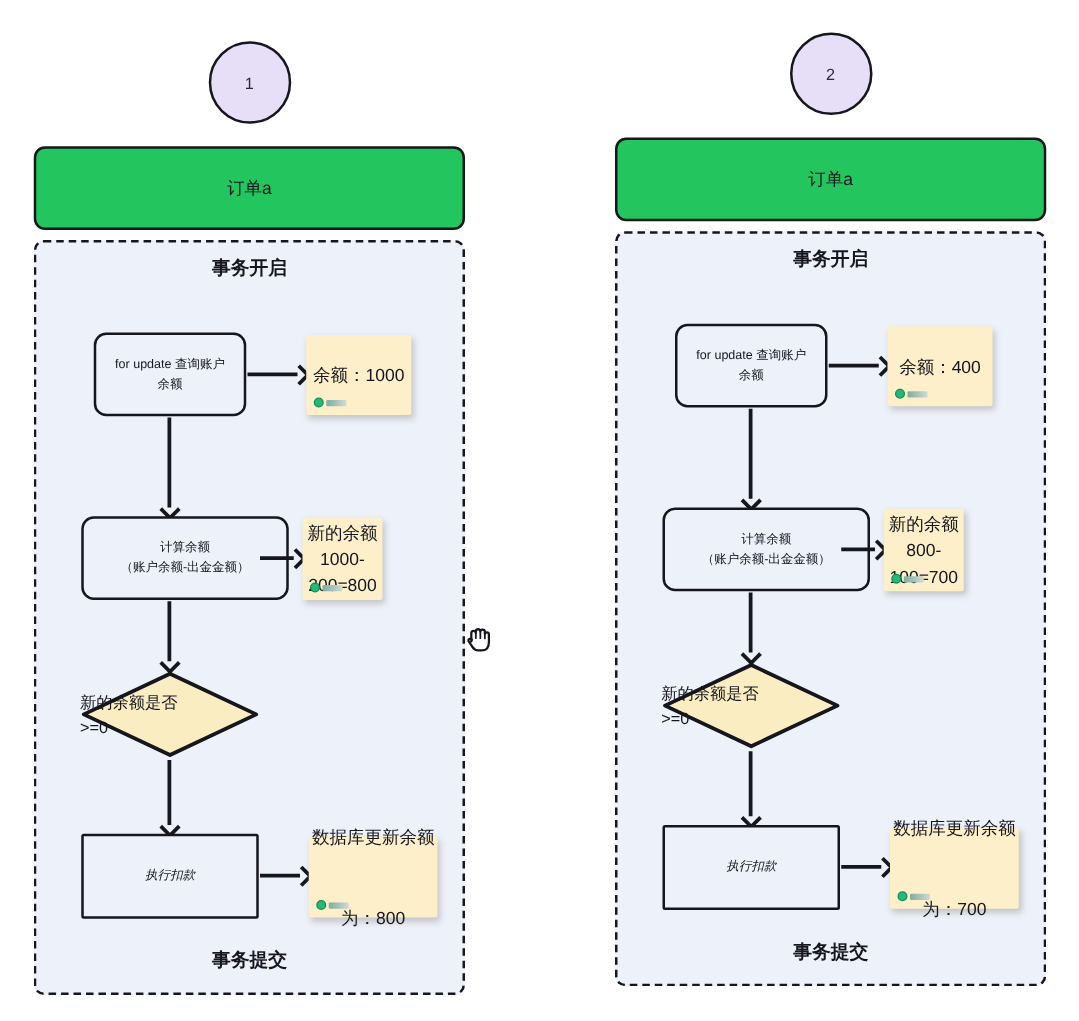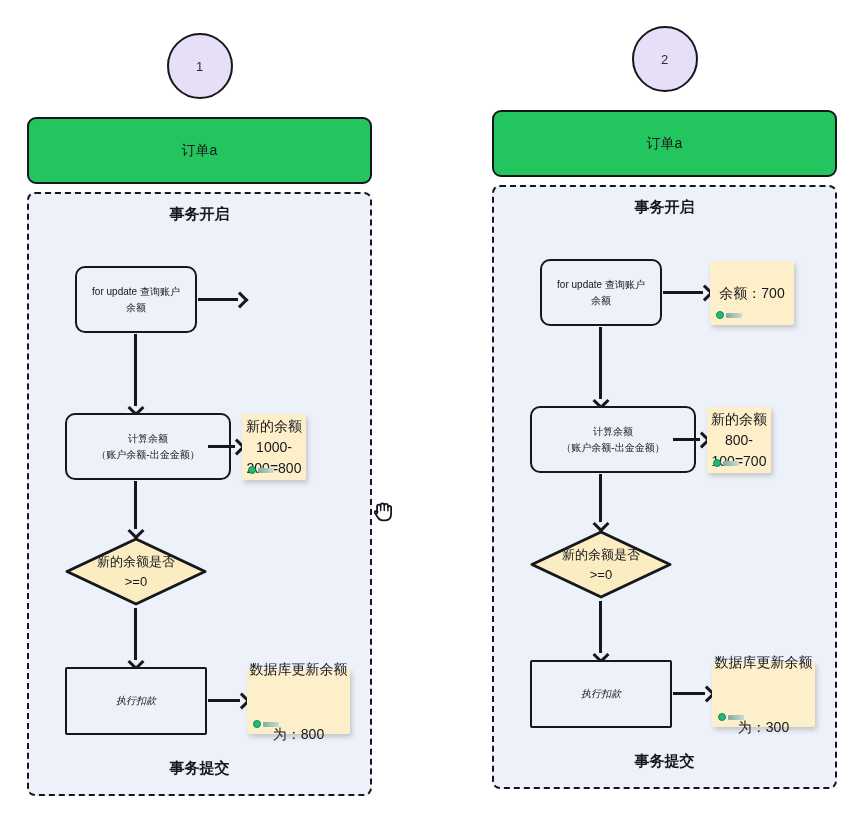--- a/index.html
+++ b/index.html
@@ -45,21 +45,21 @@
   }
   .step-query   { left:46px; top:72px;  width:122px; height:67px; }
   .step-compute { left:36px; top:219px; width:166px; height:67px; }
   .step-execute { left:36px; top:473px; width:142px; height:68px;
                   border-width:2px; border-radius:2px;font-style:italic; }
 
   .diamond { position:absolute; left:35px; top:342px; width:144px; height:71px; }
   .diamond svg { display:block; }
   .diamond-label {
     position:absolute; left:0; top:0; right:0; bottom:0;
-    display:flex; flex-direction:column; align-items:center; justify-content:center;
+    display:flex; flex-direction:column; align-items:flex-start; justify-content:center;
     font-size:13px; line-height:1.5; text-align:center;
   }
 
   .note {
     position:absolute; background:#fcefc9; border-radius:2px;
     box-shadow:2px 3px 5px rgba(90,85,60,.28);
     display:flex; flex-direction:column; align-items:center; justify-content:center;
     text-align:center; font-size:14px; line-height:1.5;
   }
   .note-1 { left:216px; top:74px;  width:84px;  height:64px; }
@@ -110,20 +110,27 @@
     <span>订单a</span>
   </div>
   <div class="tx-container">
     <div class="container-title">事务开启</div>
 
     <div class="step step-query">
       <span>for update 查询账户</span>
       <span>余额</span>
     </div>
     <div class="harrow ha-1"></div>
+    <div class="note note-1">
+      <span class="note-text">余额：1000</span>
+      <span class="watermark">
+        <span class="watermark-dot"></span>
+        <span class="watermark-blur"></span>
+      </span>
+    </div>
 
     <div class="varrow va-1"></div>
 
     <div class="step step-compute">
       <span>计算余额</span>
       <span>（账户余额-出金金额）</span>
     </div>
     <div class="harrow ha-2"></div>
     <div class="note note-2">
       <span class="note-text">新的余额</span>
@@ -174,21 +181,21 @@
   </div>
   <div class="tx-container">
     <div class="container-title">事务开启</div>
 
     <div class="step step-query">
       <span>for update 查询账户</span>
       <span>余额</span>
     </div>
     <div class="harrow ha-1"></div>
     <div class="note note-1">
-      <span class="note-text">余额：700</span>
+      <span class="note-text">余额：400</span>
       <span class="watermark">
         <span class="watermark-dot"></span>
         <span class="watermark-blur"></span>
       </span>
     </div>
 
     <div class="varrow va-1"></div>
 
     <div class="step step-compute">
       <span>计算余额</span>
@@ -217,21 +224,21 @@
     </div>
 
     <div class="varrow va-3"></div>
 
     <div class="step step-execute">
       <span>执行扣款</span>
     </div>
     <div class="harrow ha-3"></div>
     <div class="note note-3">
       <span class="note-text">数据库更新余额</span>
-      <span class="note-text">为：300</span>
+      <span class="note-text">为：700</span>
       <span class="watermark">
         <span class="watermark-dot"></span>
         <span class="watermark-blur"></span>
       </span>
     </div>
 
     <div class="container-footer">事务提交</div>
   </div>
 </div>
 

